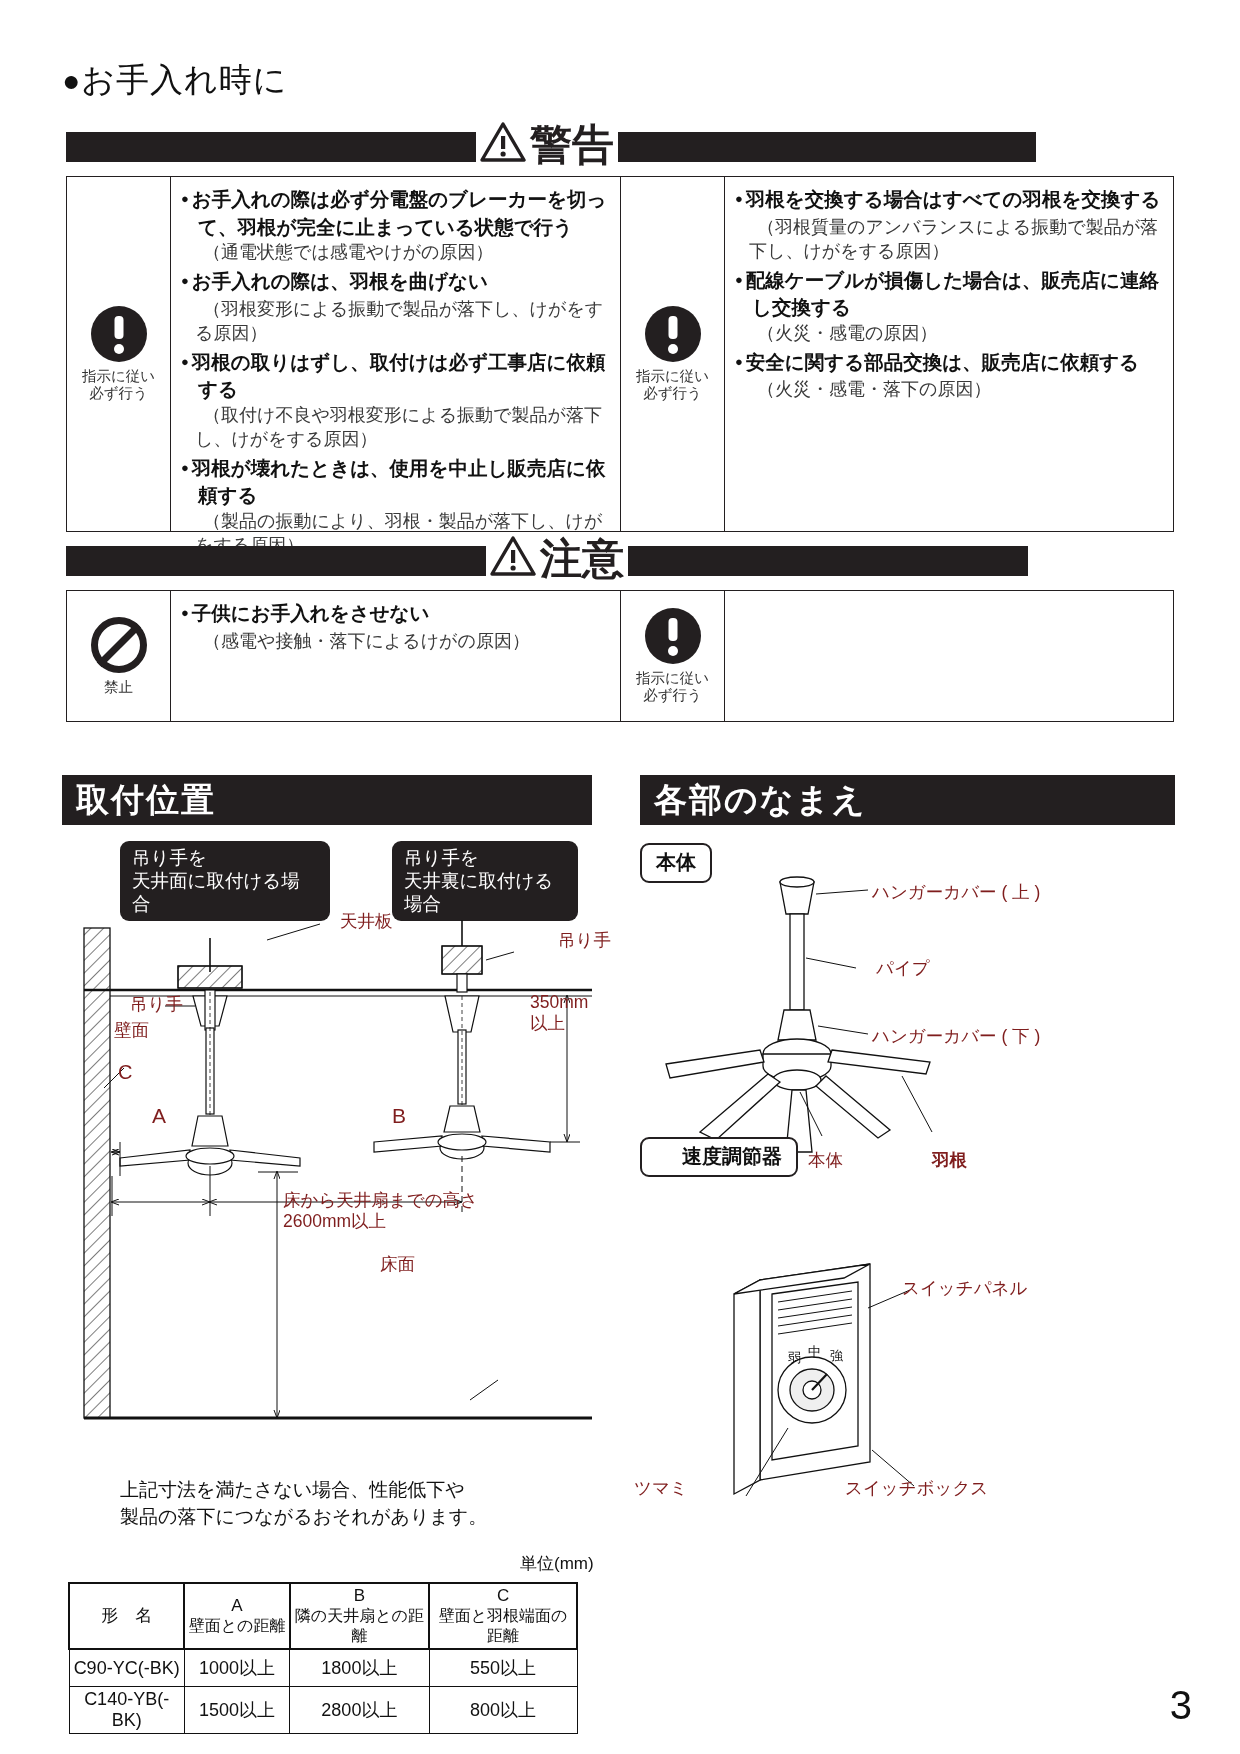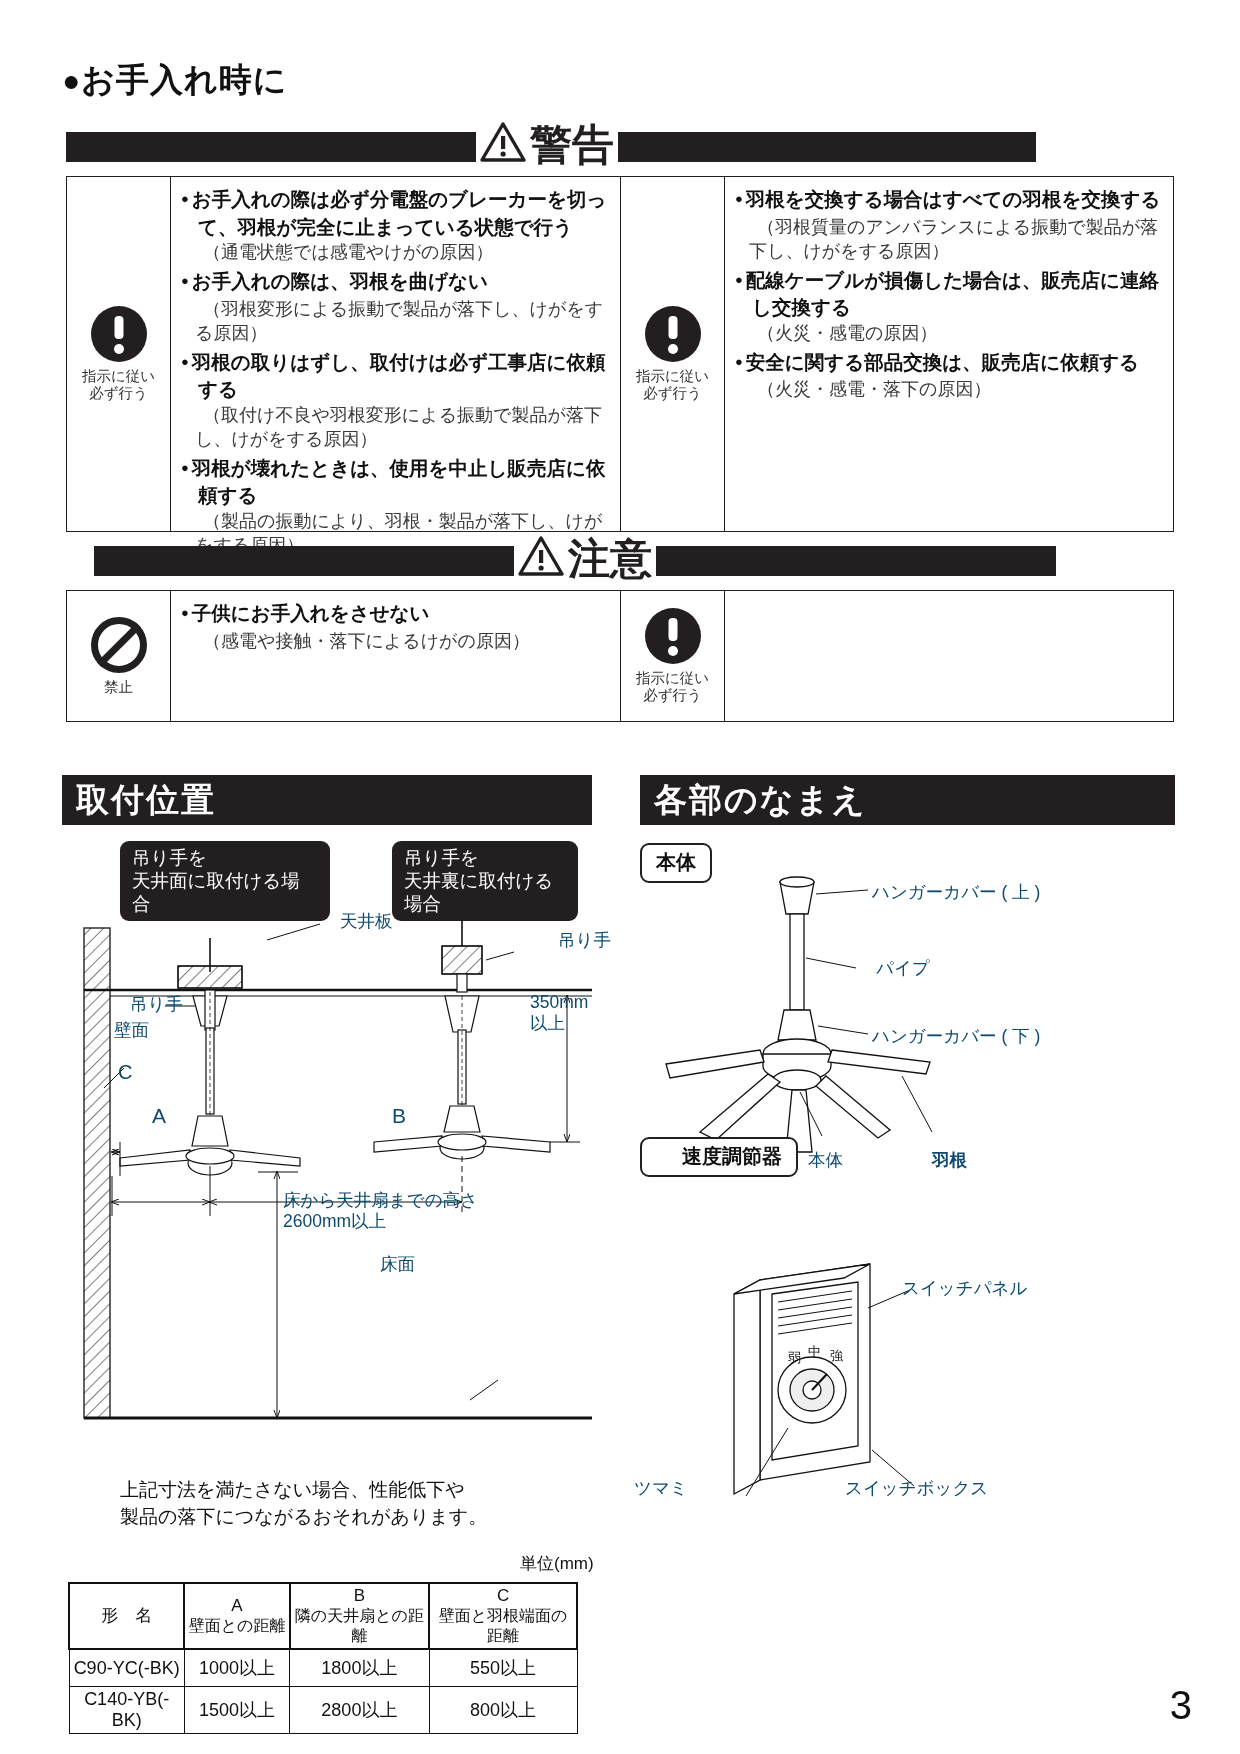--- a/index.html
+++ b/index.html
@@ -9,40 +9,40 @@
     color:#111; overflow:hidden;
   }
   .page{position:absolute; inset:0;}
 
   
   .abs{position:absolute;}
   .nowrap{white-space:nowrap;}
 
   
   #maint-heading{
-    left:62px; top:58px; font-size:33px; font-weight:700; letter-spacing:1px;
+    left:62px; top:58px; font-size:33px; font-weight:400; letter-spacing:1px;
   }
   #maint-heading .bullet{font-size:30px;}
 
   
   .banner{position:absolute; display:flex; align-items:flex-end; height:34px;}
   .banner .bar{height:30px; background:#231f20; flex:0 0 auto;}
   .banner .mark{display:flex; align-items:flex-end; gap:4px; padding:0 4px; background:#fff;}
   .banner svg{display:block;}
   .banner .kanji{
     font-size:42px; font-weight:700; line-height:40px; letter-spacing:0px;
     font-family:"DejaVu Sans","Liberation Sans",sans-serif;
     color:#231f20; margin-bottom:-3px;
   }
 
   #warn-banner{left:66px; top:128px; width:1108px;}
   #warn-banner .bar-left{width:410px;}
   #warn-banner .bar-right{width:418px;}
 
-  #caution-banner{left:66px; top:542px; width:1108px;margin-left:28px;}
+  #caution-banner{left:66px; top:542px; width:1108px;}
   #caution-banner .bar-left{width:420px;}
   #caution-banner .bar-right{width:400px;}
 
   
   .wtable{position:absolute; border:1.6px solid #231f20; display:flex; box-sizing:border-box;}
   .wcol{display:flex; box-sizing:border-box;}
   .icocell{
     width:104px; box-sizing:border-box; border-right:1.4px solid #231f20;
     display:flex; flex-direction:column; align-items:center; justify-content:center;
     padding:6px 2px;
@@ -89,21 +89,21 @@
   .tagbox{
     position:absolute; background:#fff; color:#111; border:2.2px solid #231f20; border-radius:9px;
     font-size:20px; font-weight:700; padding:4px 14px 5px 14px; box-sizing:border-box;
   }
 
   
   #install-svg{position:absolute; left:62px; top:880px;}
   #parts-svg{position:absolute; left:640px; top:840px;}
   #ctrl-svg{position:absolute; left:700px; top:1250px;}
 
-  .dlabel{position:absolute; font-size:17.5px; line-height:21px; color:#0c4a6e;}
+  .dlabel{position:absolute; font-size:17.5px; line-height:21px; color:#7f1d1d;}
 
   #note-text{position:absolute; left:120px; top:1476px; font-size:19px; line-height:27px;}
   #unit-text{position:absolute; left:520px; top:1552px; font-size:17px;}
 
   
   #spec{
     position:absolute; left:68px; top:1582px; width:510px;
     border-collapse:collapse; font-size:17px;
   }
   #spec th, #spec td{

